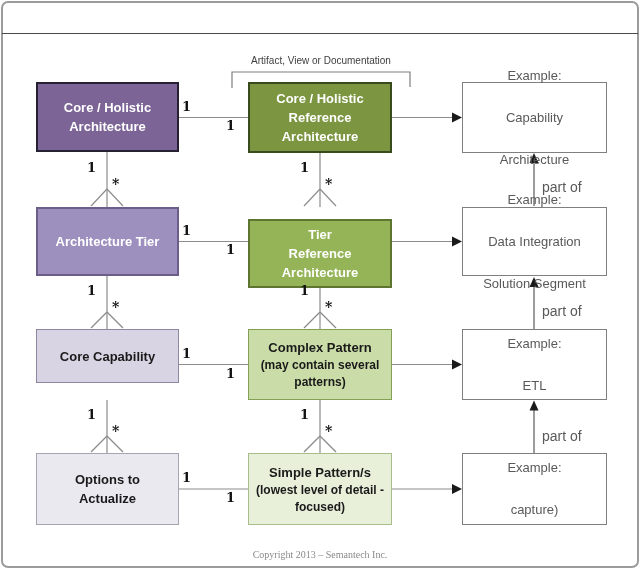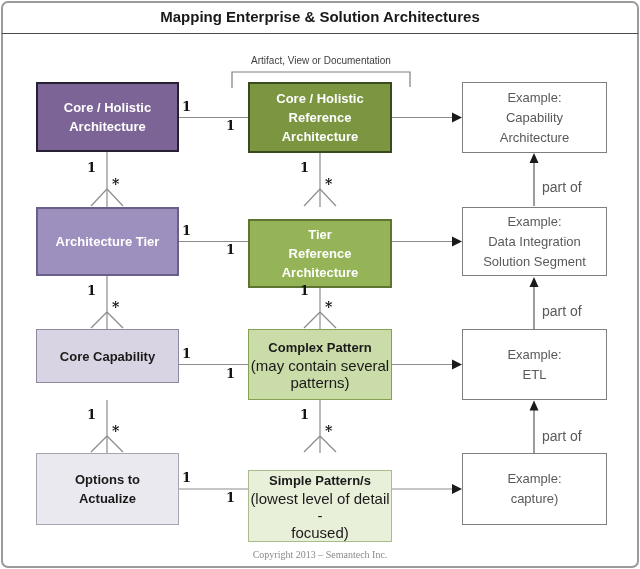--- a/index.html
+++ b/index.html
@@ -8,40 +8,39 @@
   .frame{position:absolute;inset:1px;border:2px solid #9b9b9b;border-radius:7px;}
   .title{position:absolute;top:8px;left:0;right:0;text-align:center;
          font-weight:bold;font-size:15px;color:#1a1a1a;}
   .rule{position:absolute;left:2px;right:2px;top:33px;border-top:1.6px solid #4a4a4a;}
   .bracket-label{position:absolute;left:232px;width:178px;top:55px;text-align:center;
                  font-size:10px;color:#404040;}
   .box{position:absolute;display:flex;flex-direction:column;justify-content:center;
        align-items:center;text-align:center;border-style:solid;box-sizing:border-box;}
   .box.thick{border-width:2px;}
   .box.thin{border-width:1.4px;}
-  .box.example{border-width:1px;}
+  .box.example{border-width:1px;gap:22px;}
   .bl{display:block;font-size:13px;font-weight:bold;line-height:19px;}
-  .bl.sub{font-weight:normal;font-size:15px;line-height:17px;}
+  .bl.sub{font-weight:bold;font-size:12px;line-height:17px;}
   .example .bl{font-weight:normal;font-size:13px;line-height:20px;}
   .num{position:absolute;font-family:"DejaVu Serif",serif;font-weight:bold;
        font-size:13px;color:#111;line-height:13px;}
   .many{position:absolute;font-family:"DejaVu Serif",serif;font-weight:bold;
         font-size:14px;color:#111;line-height:14px;}
   .partof{position:absolute;font-size:14px;color:#595959;}
   svg.overlay{position:absolute;left:0;top:0;pointer-events:none;}
   .copyright{position:absolute;left:0;right:0;top:549px;text-align:center;
              font-size:10px;color:#8a8a8a;font-family:Liberation Serif, serif;}
 </style>
 </head>
 <body>
 
 <div class="canvas">
 
   <div class="frame"></div>
-  <div class="title">Mapping Enterprise &amp; Solution Architectures</div>
   <div class="rule"></div>
 
   <div class="bracket-label">Artifact, View or Documentation</div>
 
   <svg class="overlay" width="640" height="569" viewBox="0 0 640 569">
 
     <g>
       <polyline points="232,88 232,72 410,72 410,87" fill="none" stroke="#7f7f7f" stroke-width="1.2"></polyline>
     </g>
 
@@ -160,21 +159,21 @@
   </div>
   <div class="box example" style="left: 462px; top: 329px; width: 145px; height: 71px; background-color: rgb(255, 255, 255); border-color: rgb(127, 127, 127); color: rgb(89, 89, 89);">
     <span class="bl">Example:</span>
     <span class="bl">ETL</span>
   </div>
 
   <div class="box thin" style="left: 36px; top: 453px; width: 143px; height: 72px; background-color: rgb(234, 233, 240); border-color: rgb(167, 165, 178); color: rgb(26, 26, 26);">
     <span class="bl">Options to</span>
     <span class="bl">Actualize</span>
   </div>
-  <div class="box thin" style="left: 248px; top: 453px; width: 144px; height: 72px; background-color: rgb(232, 240, 218); border-color: rgb(168, 189, 139); color: rgb(26, 26, 26); margin-top: 17px;">
+  <div class="box thin" style="left: 248px; top: 453px; width: 144px; height: 72px; background-color: rgb(232, 240, 218); border-color: rgb(168, 189, 139); color: rgb(26, 26, 26);">
     <span class="bl">Simple Pattern/s</span>
     <span class="bl sub">(lowest level of detail -</span>
     <span class="bl sub">focused)</span>
   </div>
   <div class="box example" style="left: 462px; top: 453px; width: 145px; height: 72px; background-color: rgb(255, 255, 255); border-color: rgb(127, 127, 127); color: rgb(89, 89, 89);">
     <span class="bl">Example:</span>
     <span class="bl">capture)</span>
   </div>
 
   <div class="num" style="left:182px;top:100px">1</div>

